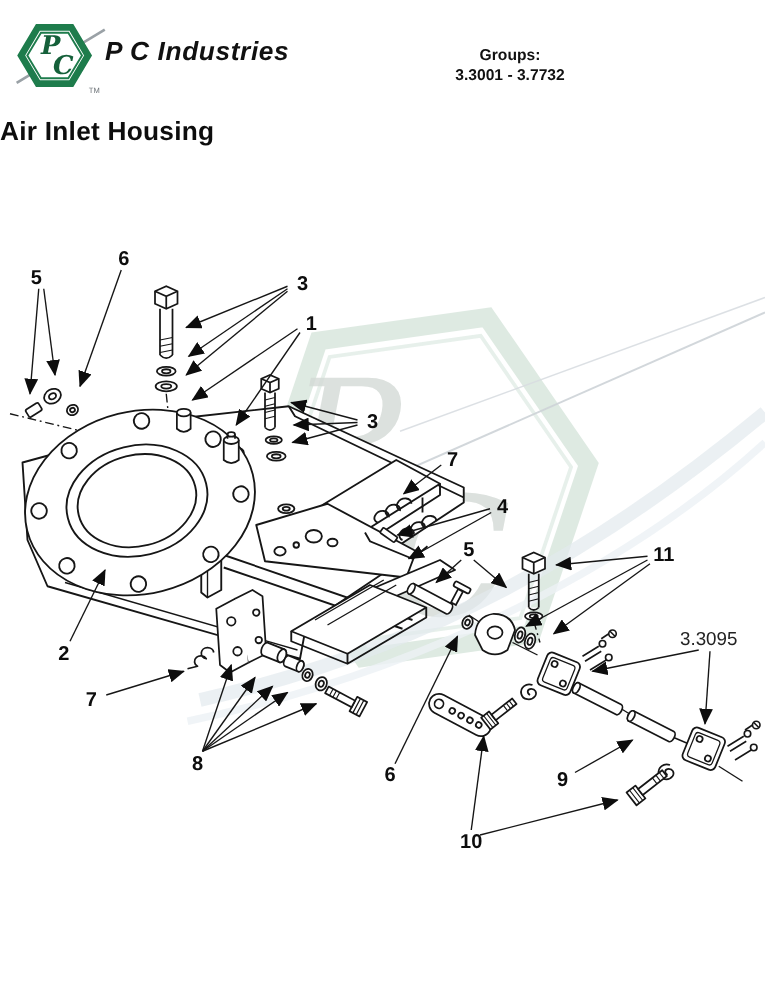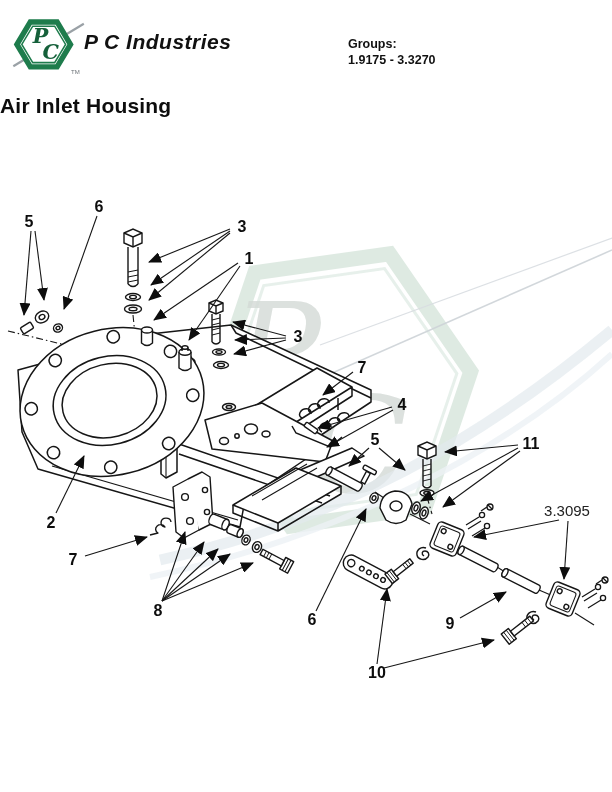--- a/index.html
+++ b/index.html
@@ -5,21 +5,21 @@
   html,body{margin:0;padding:0;background:#777;}
   .page{
     position:relative;width:612px;height:792px;margin:0 auto;background:#ffffff;
     font-family:"Liberation Sans", sans-serif;overflow:hidden;
   }
   .hdr-company{
     position:absolute;left:84px;top:30px;font-size:21px;font-weight:bold;font-style:italic;
     color:#111;letter-spacing:.5px;
   }
   .hdr-groups{
-    position:absolute;left:348px;top:36px;width:120px;
+    position:absolute;left:348px;top:36px;width:120px;text-align:center;
     font-size:12.5px;font-weight:bold;color:#111;line-height:1.3;
   }
   .page-title{
     position:absolute;left:0;top:94px;width:495px;text-align:left;
     font-size:21px;font-weight:bold;color:#0d0d0d;letter-spacing:.2px;
   }
   .logo-wrap{position:absolute;left:12px;top:14px;width:78px;height:62px;}
   svg{display:block;}
   .diagram{position:absolute;left:0;top:0;width:612px;height:792px;}
   .co{font-family:"Liberation Sans",sans-serif;font-size:16px;font-weight:bold;fill:#0d0d0d;}
@@ -379,17 +379,17 @@
       <polygon points="8,50 30,13 74,13 96,50 74,87 30,87" fill="#ffffff" stroke="#1e7c4c" stroke-width="9"></polygon>
       <polygon points="16,50 34,20 70,20 88,50 70,80 34,80" fill="none" stroke="#1e7c4c" stroke-width="2.5"></polygon>
       <text x="34" y="48" font-family="DejaVu Serif, serif" font-style="italic" font-weight="bold" font-size="34" fill="#15603a">P</text>
       <text x="50" y="74" font-family="DejaVu Serif, serif" font-style="italic" font-weight="bold" font-size="34" fill="#15603a">C</text>
       <text x="97" y="99" font-size="10" fill="#6b7176">TM</text>
     </svg>
   </div>
   <div class="hdr-company">P C Industries</div>
   <div class="hdr-groups">
     <div>Groups:</div>
-    <div>1.9175 - 3.3270</div>
+    <div>3.3001 - 3.7732</div>
   </div>
   <div class="page-title">Air Inlet Housing</div>
 
 </div>
 
 </body></html>

